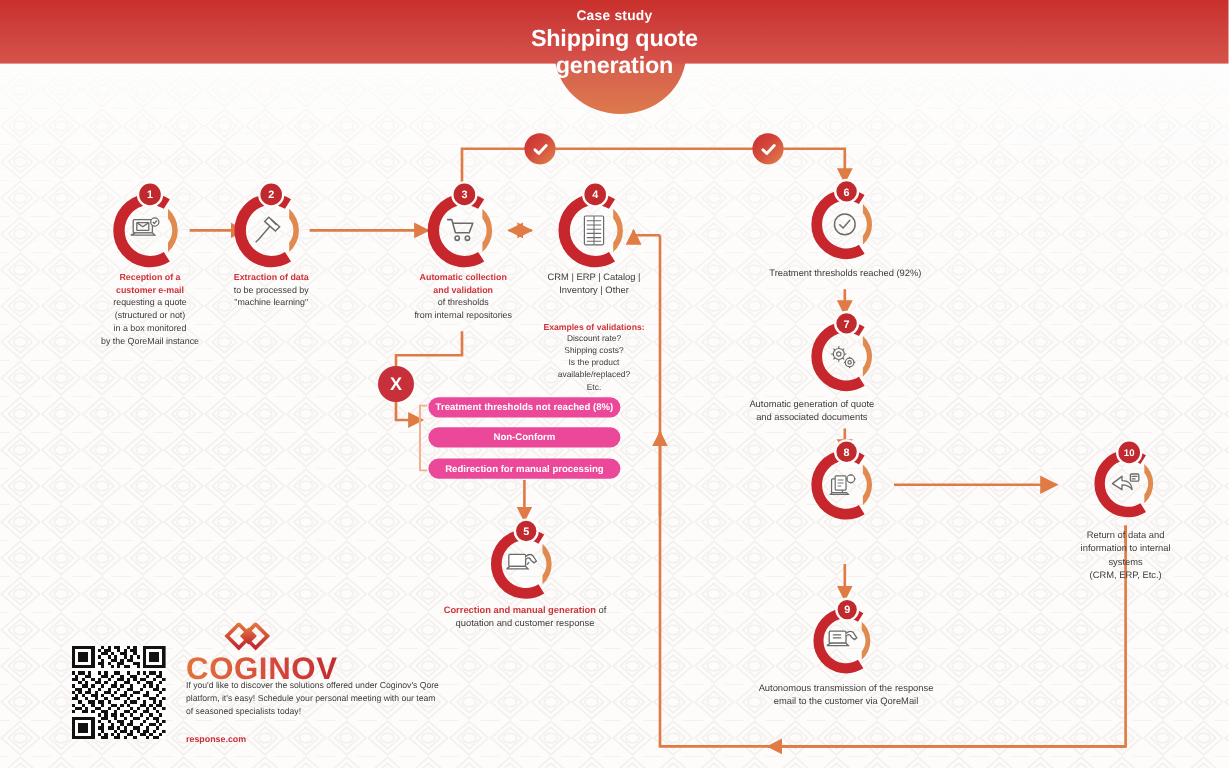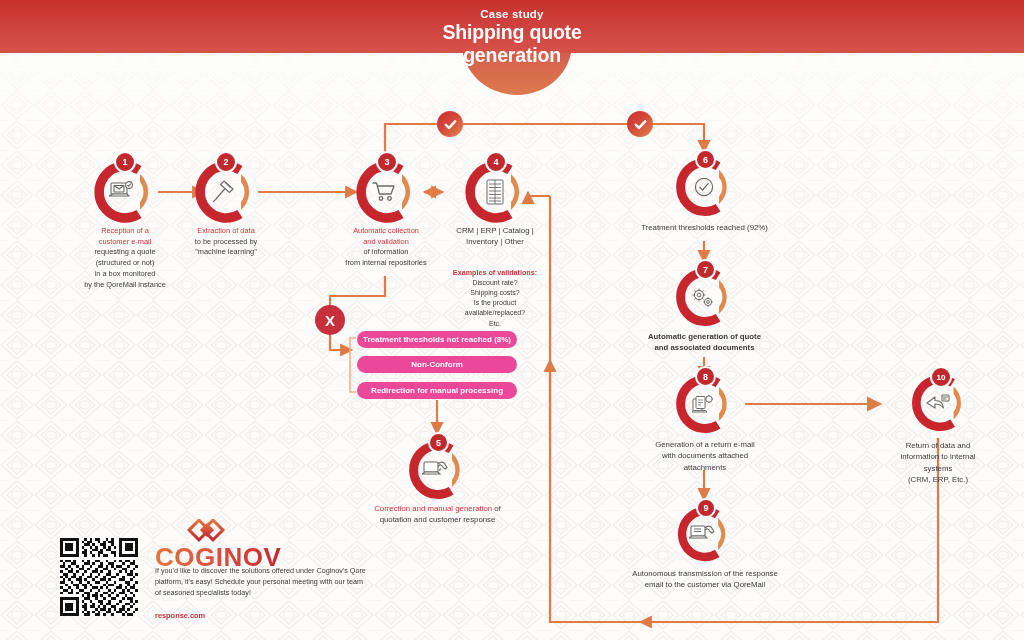--- a/index.html
+++ b/index.html
@@ -37,21 +37,21 @@
   .badge{
     position:absolute;border-radius:50%;background:#c02a2f;color:#fff;
     font-size:9px;font-weight:bold;text-align:center;z-index:8;
     display:flex;align-items:center;justify-content:center;
     border:2px solid #fdfcfb;
   }
   .nlabel{
     position:absolute;z-index:7;text-align:center;color:#3b3b3b;
     font-size:7.4px;line-height:1.45;
   }
-  .nlabel .hl{color:#cf3339;font-weight:normal;}
+  .nlabel .hl{color:#cf3339;font-weight:bold;}
   .nlabel .hl2{color:#cf3339;font-weight:bold;font-size:7.2px;}
   .nlabel .plain{color:#3b3b3b;}
   .nlabel.big{font-size:7.8px;}
 
   .chk{
     position:absolute;width:26px;height:26px;border-radius:50%;z-index:7;
     background:linear-gradient(135deg,#c92c30 0%,#d4483c 45%,#e0854a 100%);
     display:flex;align-items:center;justify-content:center;
   }
   .xbadge{
@@ -234,21 +234,21 @@
         <path d="M1 3 L4.5 3 L7.5 14 L19 14 L22 6 L6 6"></path>
         <circle cx="9" cy="18.5" r="1.8"></circle>
         <circle cx="17.5" cy="18.5" r="1.8"></circle>
       </g>
     </svg>
     <div class="badge" style="left:24px;top:-7px;width:18px;height:18px;">3</div>
   </div>
   <div class="nlabel" style="left:327px;top:226px;width:118px;">
     <div class="hl">Automatic collection</div>
     <div class="hl">and validation</div>
-    <div class="plain">of information</div>
+    <div class="plain">of thresholds</div>
     <div class="plain">from internal repositories</div>
   </div>
 
   <div class="node" style="left:461px;top:158px;width:68px;height:68px;">
     <svg class="ring" width="68" height="68" viewBox="0 0 68 68">
       <path d="M49,12 A26,26 0 1 0 49,56" stroke="#c7262d" stroke-width="9.5" fill="none"></path>
       <path d="M50,16 A24,24 0 0 1 50,52 L50,44 A16,16 0 0 0 50,24 Z" fill="#e08a4f"></path>
     </svg>
     <svg style="position:absolute;left:23px;top:20px;" width="22" height="28" viewBox="0 0 22 28">
       <g stroke="#6b6b6b" stroke-width="1" fill="#fff">
@@ -323,46 +323,41 @@
         <circle cx="9" cy="9" r="4.6"></circle>
         <circle cx="9" cy="9" r="1.8"></circle>
         <path d="M9 2.6 V4.4 M9 13.6 V15.4 M2.6 9 H4.4 M13.6 9 H15.4 M4.5 4.5 L5.8 5.8 M12.2 12.2 L13.5 13.5 M13.5 4.5 L12.2 5.8 M5.8 12.2 L4.5 13.5"></path>
         <circle cx="18" cy="16" r="3.6"></circle>
         <circle cx="18" cy="16" r="1.4"></circle>
         <path d="M18 11.2 V12.6 M18 19.4 V20.8 M13.2 16 H14.6 M21.4 16 H22.8"></path>
       </g>
     </svg>
     <div class="badge" style="left:23px;top:-6px;width:17px;height:17px;">7</div>
   </div>
-  <div class="nlabel big" style="left:612px;top:331px;width:185px;font-weight:bold;">
+  <div class="nlabel big" style="left:584px;top:331px;width:185px;">
     <div class="plain">Automatic generation of quote</div>
     <div class="plain">and associated documents</div>
   </div>
 
   <div class="node" style="left:672px;top:372px;width:64px;height:64px;">
     <svg class="ring" width="64" height="64" viewBox="0 0 68 68">
       <path d="M49,12 A26,26 0 1 0 49,56" stroke="#c7262d" stroke-width="9.5" fill="none"></path>
       <path d="M50,16 A24,24 0 0 1 50,52 L50,44 A16,16 0 0 0 50,24 Z" fill="#e08a4f"></path>
     </svg>
     <svg style="position:absolute;left:18px;top:20px;" width="28" height="26" viewBox="0 0 28 26">
       <g stroke="#6b6b6b" stroke-width="1" fill="#fff">
         <rect x="3" y="7" width="9" height="12" rx=".8"></rect>
         <rect x="6" y="4.5" width="9" height="12" rx=".8"></rect>
         <path d="M8 8 H13 M8 10.5 H13 M8 13 H11" stroke-width=".8"></path>
         <circle cx="19" cy="7" r="3.2"></circle>
         <path d="M19 3 V4.2 M19 9.8 V11 M15 7 H16.2 M21.8 7 H23"></path>
         <path d="M2 20 H17 L15.5 18.5 H3.5 Z"></path>
       </g>
     </svg>
     <div class="badge" style="left:23px;top:-6px;width:17px;height:17px;">8</div>
-  </div>
-  <div class="nlabel big" style="left:625px;top:439px;width:160px;">
-    <div class="plain">Generation of a return e-mail</div>
-    <div class="plain">with documents attached</div>
-    <div class="plain">attachments</div>
   </div>
 
   <div class="node" style="left:674px;top:504px;width:60px;height:60px;">
     <svg class="ring" width="60" height="60" viewBox="0 0 68 68">
       <path d="M49,12 A26,26 0 1 0 49,56" stroke="#c7262d" stroke-width="9.5" fill="none"></path>
       <path d="M50,16 A24,24 0 0 1 50,52 L50,44 A16,16 0 0 0 50,24 Z" fill="#e08a4f"></path>
     </svg>
     <svg style="position:absolute;left:15px;top:18px;" width="28" height="24" viewBox="0 0 28 24">
       <g stroke="#6b6b6b" stroke-width="1.1" fill="none">
         <rect x="2" y="4" width="14" height="10" rx="1" fill="#fff"></rect>

